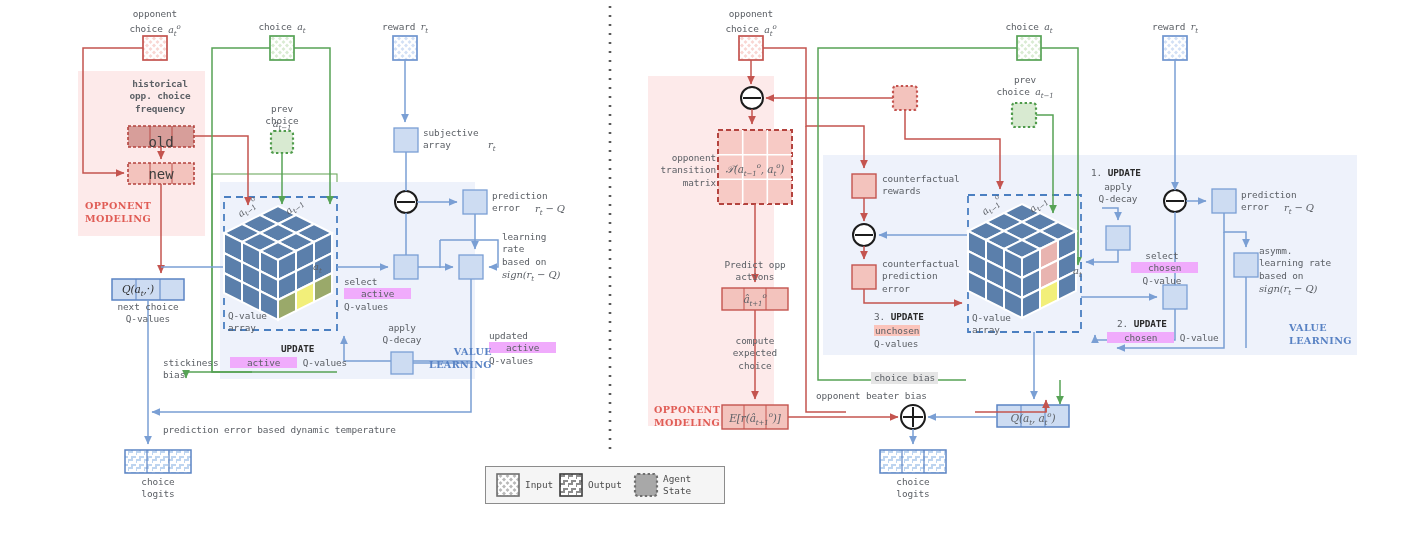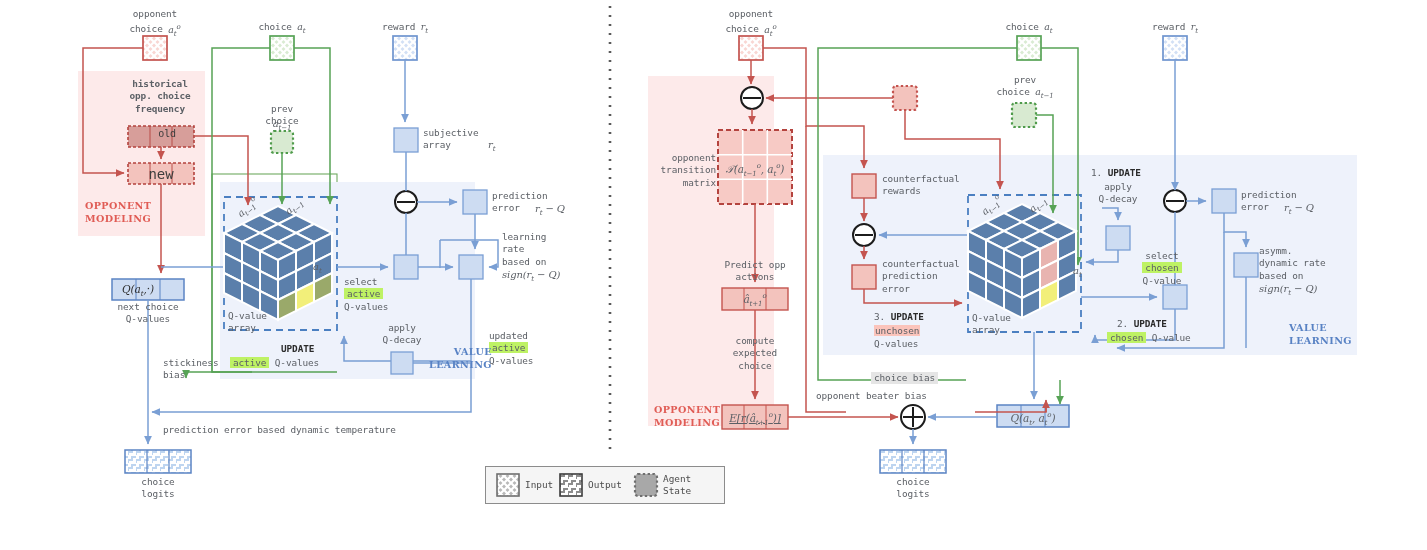--- a/index.html
+++ b/index.html
@@ -5,21 +5,21 @@
   html,body{margin:0;padding:0;background:#ffffff;}
   body{width:1427px;height:550px;position:relative;overflow:hidden;
        font-family:"DejaVu Sans Mono","Liberation Mono",monospace;color:#555a60;}
   .stage{position:absolute;left:0;top:0;width:1427px;height:550px;}
   svg.layer{position:absolute;left:0;top:0;width:1427px;height:550px;overflow:visible;}
   .lbl{position:absolute;font-family:"DejaVu Sans Mono","Liberation Mono",monospace;
        font-size:9.4px;line-height:12.4px;color:#5c6066;white-space:pre;letter-spacing:-0.1px;}
   .lbl.c{text-align:center;}
   .lbl.r{text-align:right;}
   .ser{font-family:"DejaVu Serif","Liberation Serif",serif;font-style:italic;}
-  .hl-y{background:#bef264;padding:0 3px;}
+  .hl-y{background:#f0abfc;padding:0 17px;}
   .hl-r{background:#fbc4bb;padding:0 1px;}
   .bold{font-weight:bold;color:#2b2b2b;}
   .redttl{color:#e05c55;font-weight:bold;font-size:9.6px;letter-spacing:0.4px;
           font-family:"DejaVu Serif","Liberation Serif",serif;}
   .bluettl{color:#5882c4;font-weight:bold;font-size:9.6px;letter-spacing:0.4px;
            font-family:"DejaVu Serif","Liberation Serif",serif;}
   .legend{position:absolute;box-sizing:border-box;border:1.3px solid #8c8c8c;background:#f5f5f5;}
   .lgtxt{position:absolute;font-size:9.4px;line-height:11.5px;color:#4d4d4d;white-space:pre;}
   .math{font-family:"DejaVu Serif","Liberation Serif",serif;font-size:10.5px;color:#2f2f2f;}
 </style>
@@ -362,21 +362,21 @@
   </svg>
 
   <div class="lbl c" style="left:95px;top:8px;width:120px;"><span>opponent
 choice</span> <span class="ser">a<sub style="font-size:7px">t</sub><sup style="font-size:7px">o</sup></span></div>
   <div class="lbl c" style="left:232px;top:21px;width:100px;"><span>choice</span> <span class="ser">a<sub style="font-size:7px">t</sub></span></div>
   <div class="lbl c" style="left:355px;top:21px;width:100px;"><span>reward</span> <span class="ser">r<sub style="font-size:7px">t</sub></span></div>
 
   <div class="lbl c" style="left:101px;top:78px;width:118px;font-weight:bold;"><span>historical
 opp. choice
 frequency</span></div>
-  <div class="lbl c" style="left:146px;top:128px;width:30px;font-size:10px;color:#3d3d3d;text-align:right;"><span>old</span></div>
+  <div class="lbl c" style="left:146px;top:136px;width:30px;font-size:14px;color:#3d3d3d;"><span>old</span></div>
   <div class="lbl c" style="left:146px;top:168px;width:30px;font-size:14px;color:#3d3d3d;"><span>new</span></div>
   <div class="lbl redttl" style="position:absolute;left:85px;top:199px;line-height:13px;white-space:pre;"><span>OPPONENT
 MODELING</span></div>
 
   <div class="lbl c" style="left:237px;top:103px;width:90px;"><span>prev
 choice</span></div>
   <div class="lbl c ser" style="left:257px;top:118px;width:50px;font-size:10px;">a<sub style="font-size:7px">t−1</sub></div>
 
   <div class="lbl" style="left:423px;top:127px;"><span>subjective
 array</span></div>
@@ -434,21 +434,21 @@
 matrix</span></div>
   <div class="lbl c ser" style="left:718px;top:160px;width:74px;font-size:10.5px;">𝒯(a<sub style="font-size:7px">t−1</sub><sup style="font-size:7px">o</sup>, a<sub style="font-size:7px">t</sub><sup style="font-size:7px">o</sup>)</div>
 
   <div class="lbl c" style="left:700px;top:259px;width:110px;"><span>Predict opp
 actions</span></div>
   <div class="lbl c ser" style="left:722px;top:290px;width:66px;font-size:10.5px;">â<sub style="font-size:7px">t+1</sub><sup style="font-size:7px">o</sup></div>
 
   <div class="lbl c" style="left:700px;top:335px;width:110px;"><span>compute
 expected
 choice</span></div>
-  <div class="lbl c ser" style="left:722px;top:409px;width:66px;font-size:10.5px;text-decoration:underline;">E[r(â<sub style="font-size:7px">t+1</sub><sup style="font-size:7px">o</sup>)]</div>
+  <div class="lbl c ser" style="left:722px;top:409px;width:66px;font-size:10.5px;">E[r(â<sub style="font-size:7px">t+1</sub><sup style="font-size:7px">o</sup>)]</div>
 
   <div class="lbl redttl" style="position:absolute;left:654px;top:403px;line-height:13px;white-space:pre;"><span>OPPONENT
 MODELING</span></div>
 
   <div class="lbl" style="left:882px;top:173px;"><span>counterfactual
 rewards</span></div>
   <div class="lbl" style="left:882px;top:258px;"><span>counterfactual
 prediction
 error</span></div>
 
@@ -469,21 +469,21 @@
   <div class="lbl ser" style="left:1027px;top:206px;font-size:10px;transform:rotate(-40deg);transform-origin:left top;">a<sub style="font-size:7px">t−1</sub></div>
   <div class="lbl ser" style="left:1073px;top:265px;font-size:10px;">a<sub style="font-size:7px">t</sub></div>
   <div class="lbl" style="left:972px;top:312px;"><span>Q-value
 array</span></div>
 
   <div class="lbl" style="left:1241px;top:189px;"><span>prediction
 error</span></div>
   <div class="lbl ser" style="left:1284px;top:202px;font-size:10px;">r<sub style="font-size:7px">t</sub> − Q</div>
 
   <div class="lbl" style="left:1259px;top:245px;"><span>asymm.
-dynamic rate
+learning rate
 based on</span></div>
   <div class="lbl ser" style="left:1259px;top:283px;font-size:10px;">sign(r<sub style="font-size:7px">t</sub> − Q)</div>
 
   <div class="lbl bluettl" style="position:absolute;left:1289px;top:321px;line-height:13px;white-space:pre;"><span>VALUE
 LEARNING</span></div>
 
   <div class="lbl" style="left:871px;top:372px;background:#e5e5e5;padding:0 3px;"><span>choice bias</span></div>
   <div class="lbl" style="left:813px;top:390px;background:#ffffff;padding:0 3px;"><span>opponent beater bias</span></div>
   <div class="lbl c ser" style="left:997px;top:409px;width:72px;font-size:10.5px;">Q(a<sub style="font-size:7px">t</sub>, a<sub style="font-size:7px">t</sub><sup style="font-size:7px">o</sup>)</div>
   <div class="lbl c" style="left:853px;top:476px;width:120px;"><span>choice

